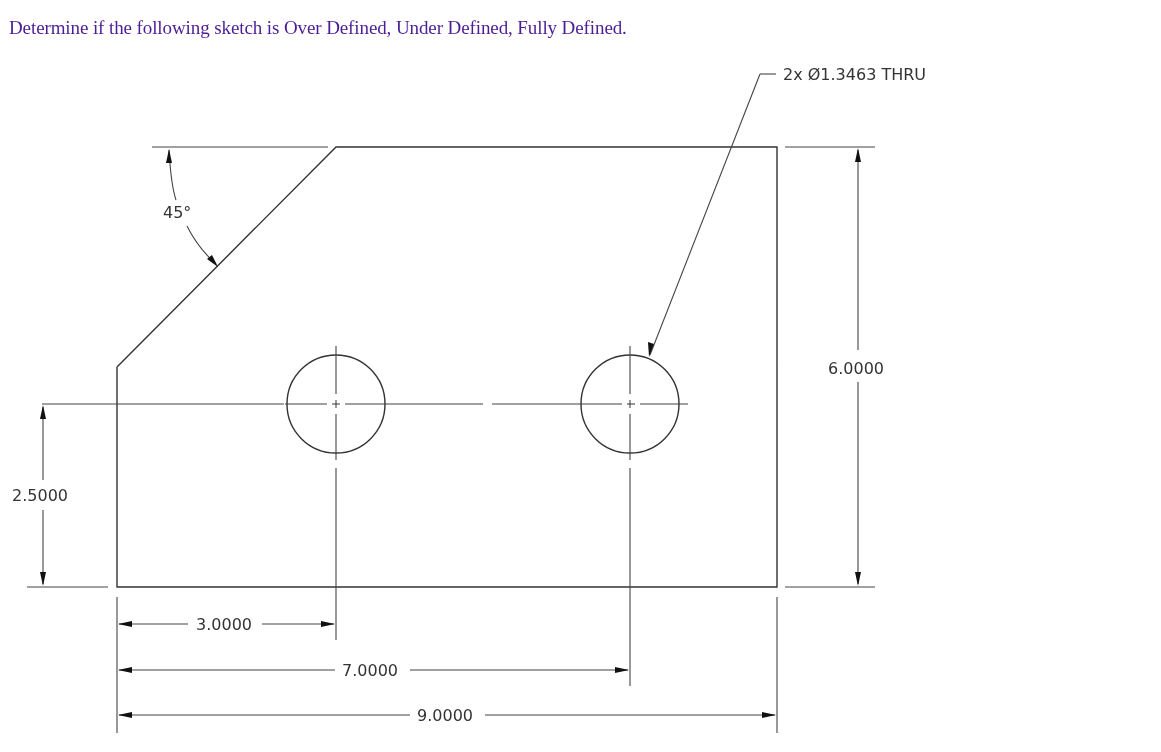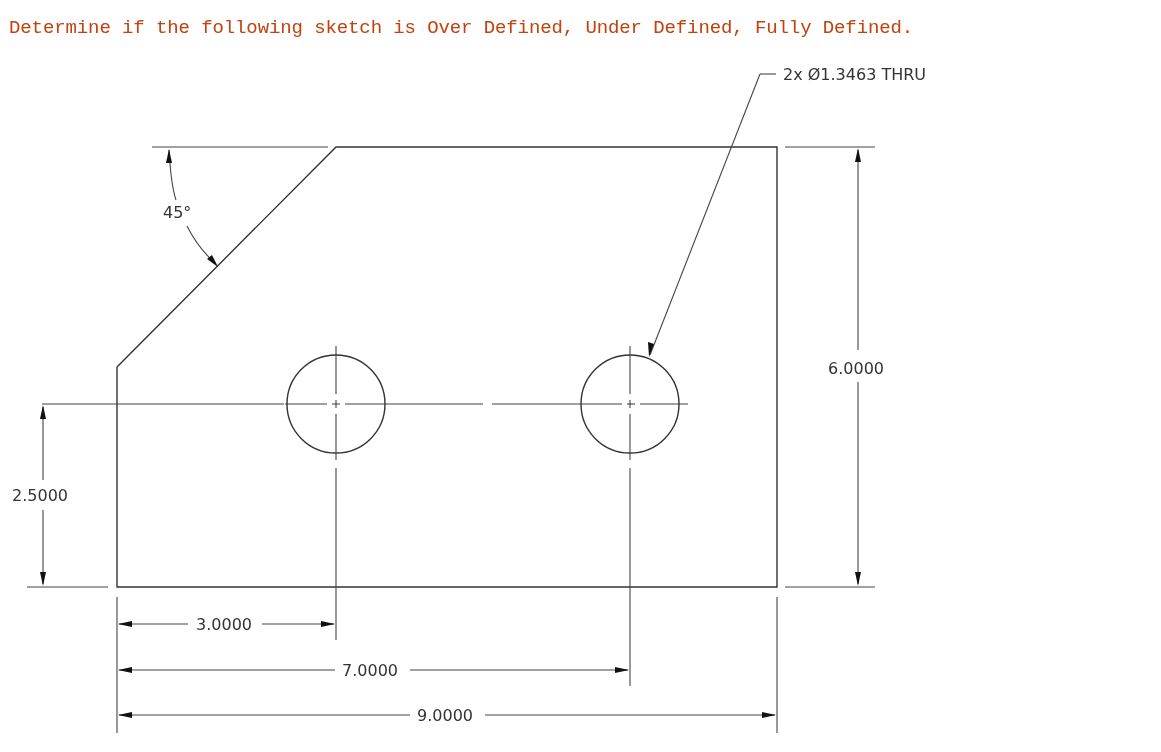--- a/index.html
+++ b/index.html
@@ -1,17 +1,17 @@
 <!DOCTYPE html>
 <html><head>
 <meta charset="utf-8">
 <style>
   html,body{margin:0;padding:0;background:#ffffff;}
   body{width:1161px;height:752px;position:relative;overflow:hidden;font-family:"DejaVu Sans",sans-serif;}
-  .question{position:absolute;left:9px;top:17px;font-family:Liberation Mono, monospace;font-size:19px;color:#c2410c;letter-spacing:-0.1px;}
+  .question{position:absolute;left:9px;top:17px;font-family:Liberation Serif, serif;font-size:19px;color:#4c1d95;letter-spacing:-0.1px;}
   svg{position:absolute;left:0;top:0;}
   .dim{font-family:"DejaVu Sans",sans-serif;font-size:16px;fill:#333;}
   .ln{stroke:#333;stroke-width:1.4;fill:none;}
   .thin{stroke:#444;stroke-width:1.1;fill:none;}
   .arrow{fill:#111;}
 </style>
 </head>
 <body>
 
 <div class="question">Determine if the following sketch is Over Defined, Under Defined, Fully Defined.</div>

